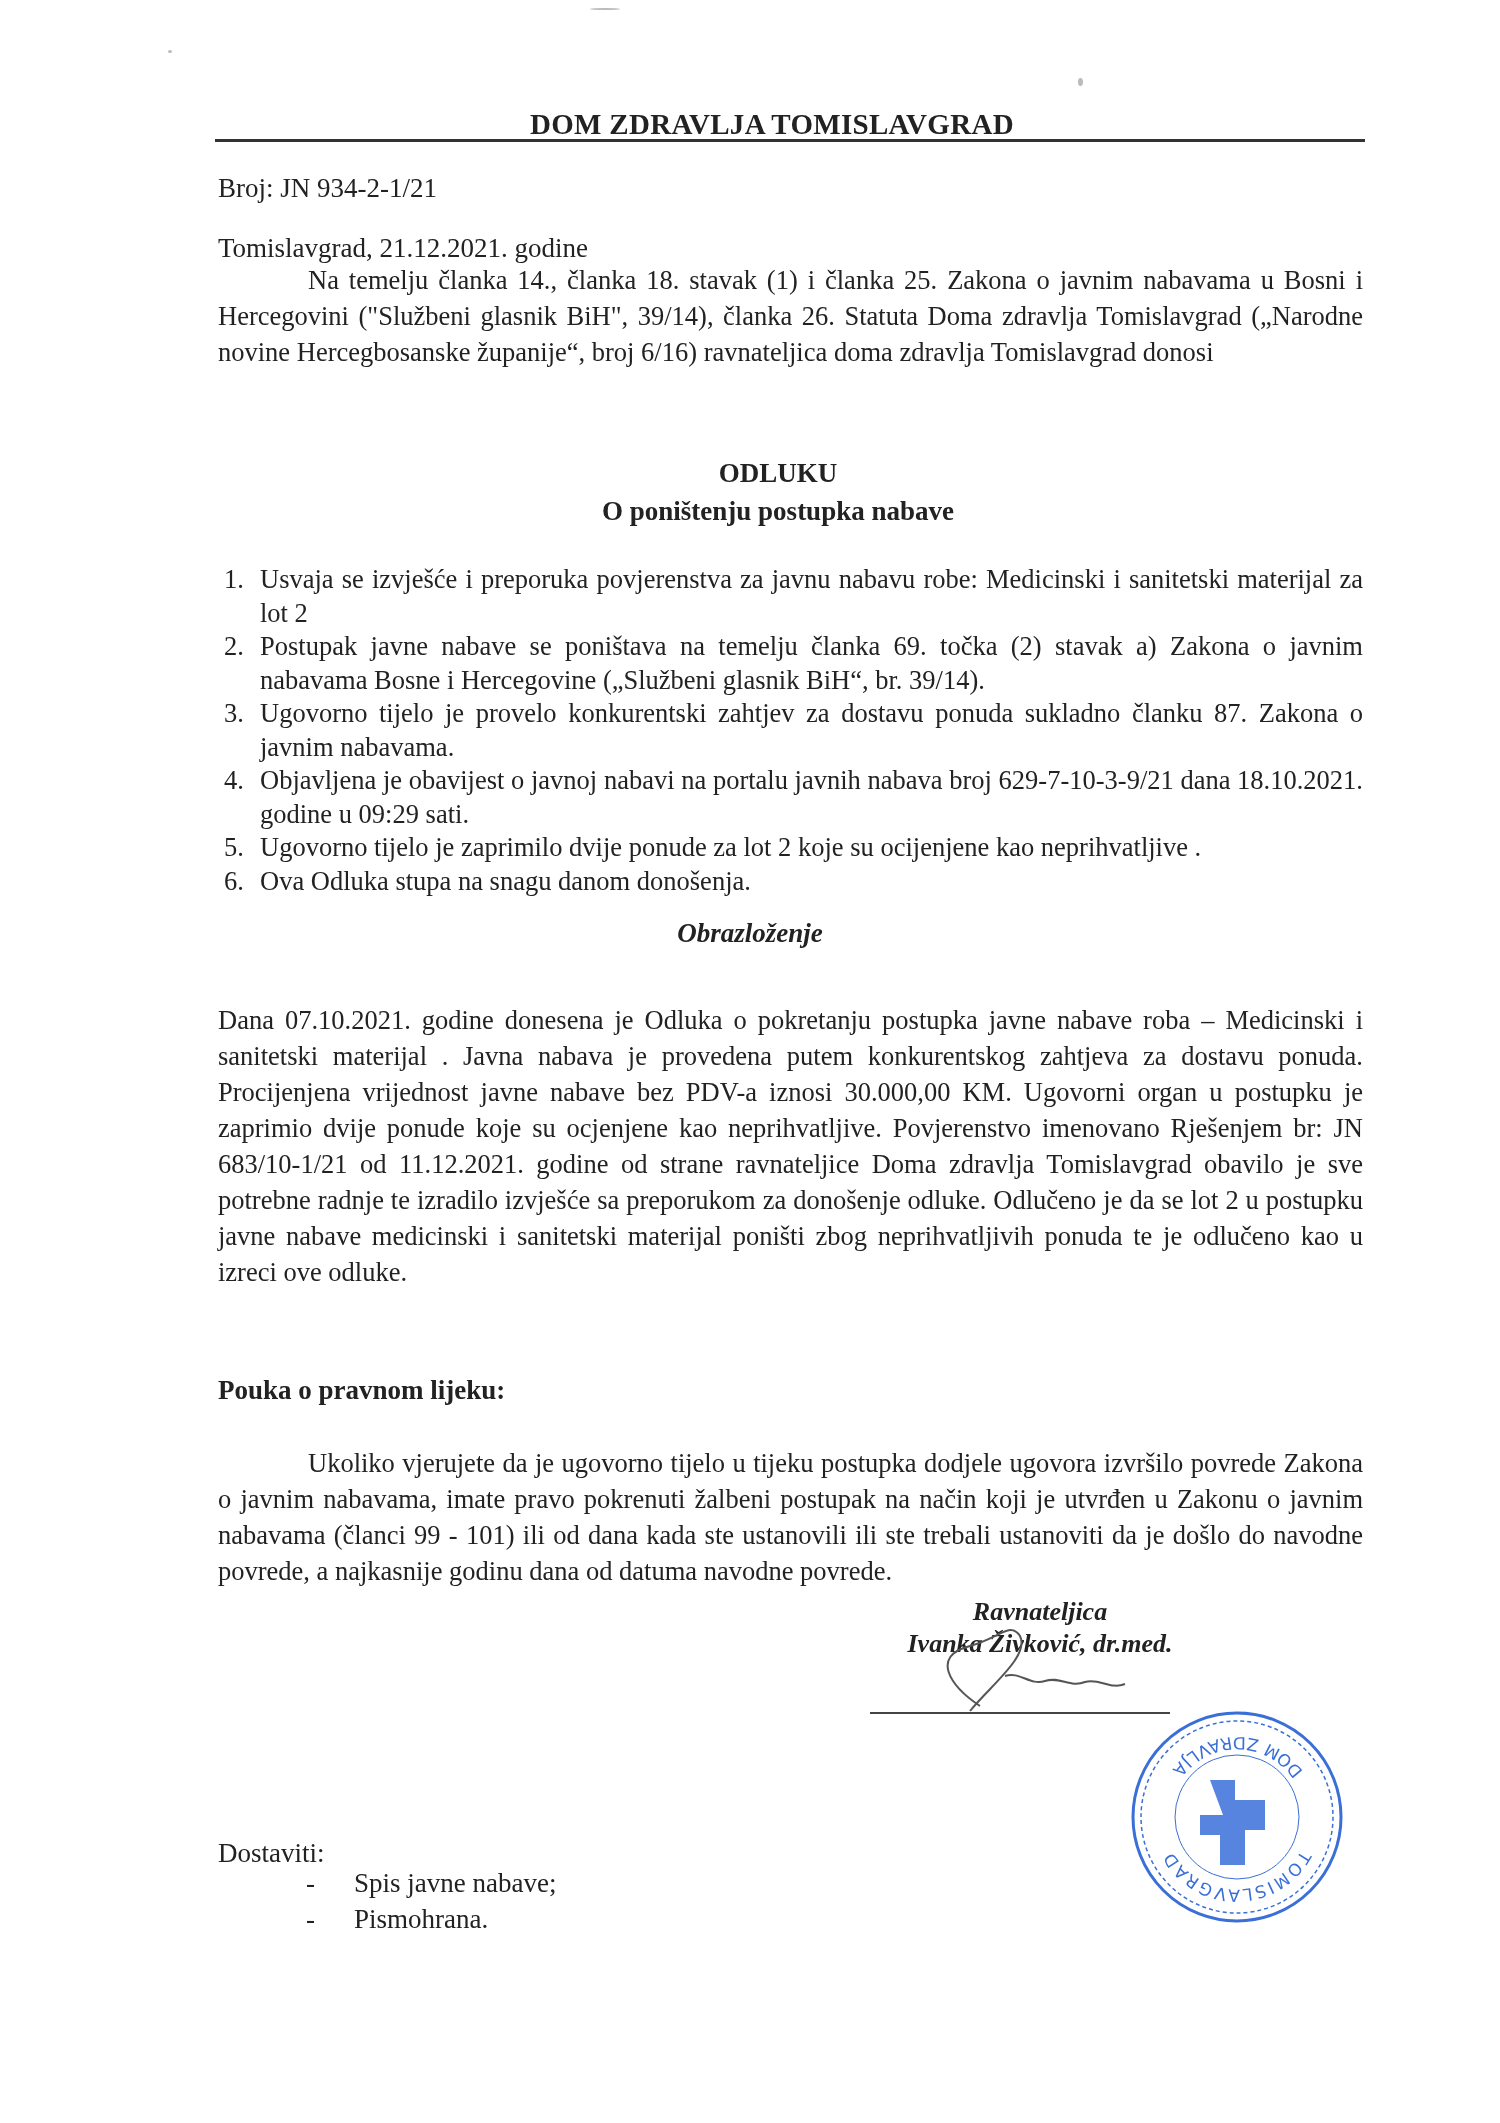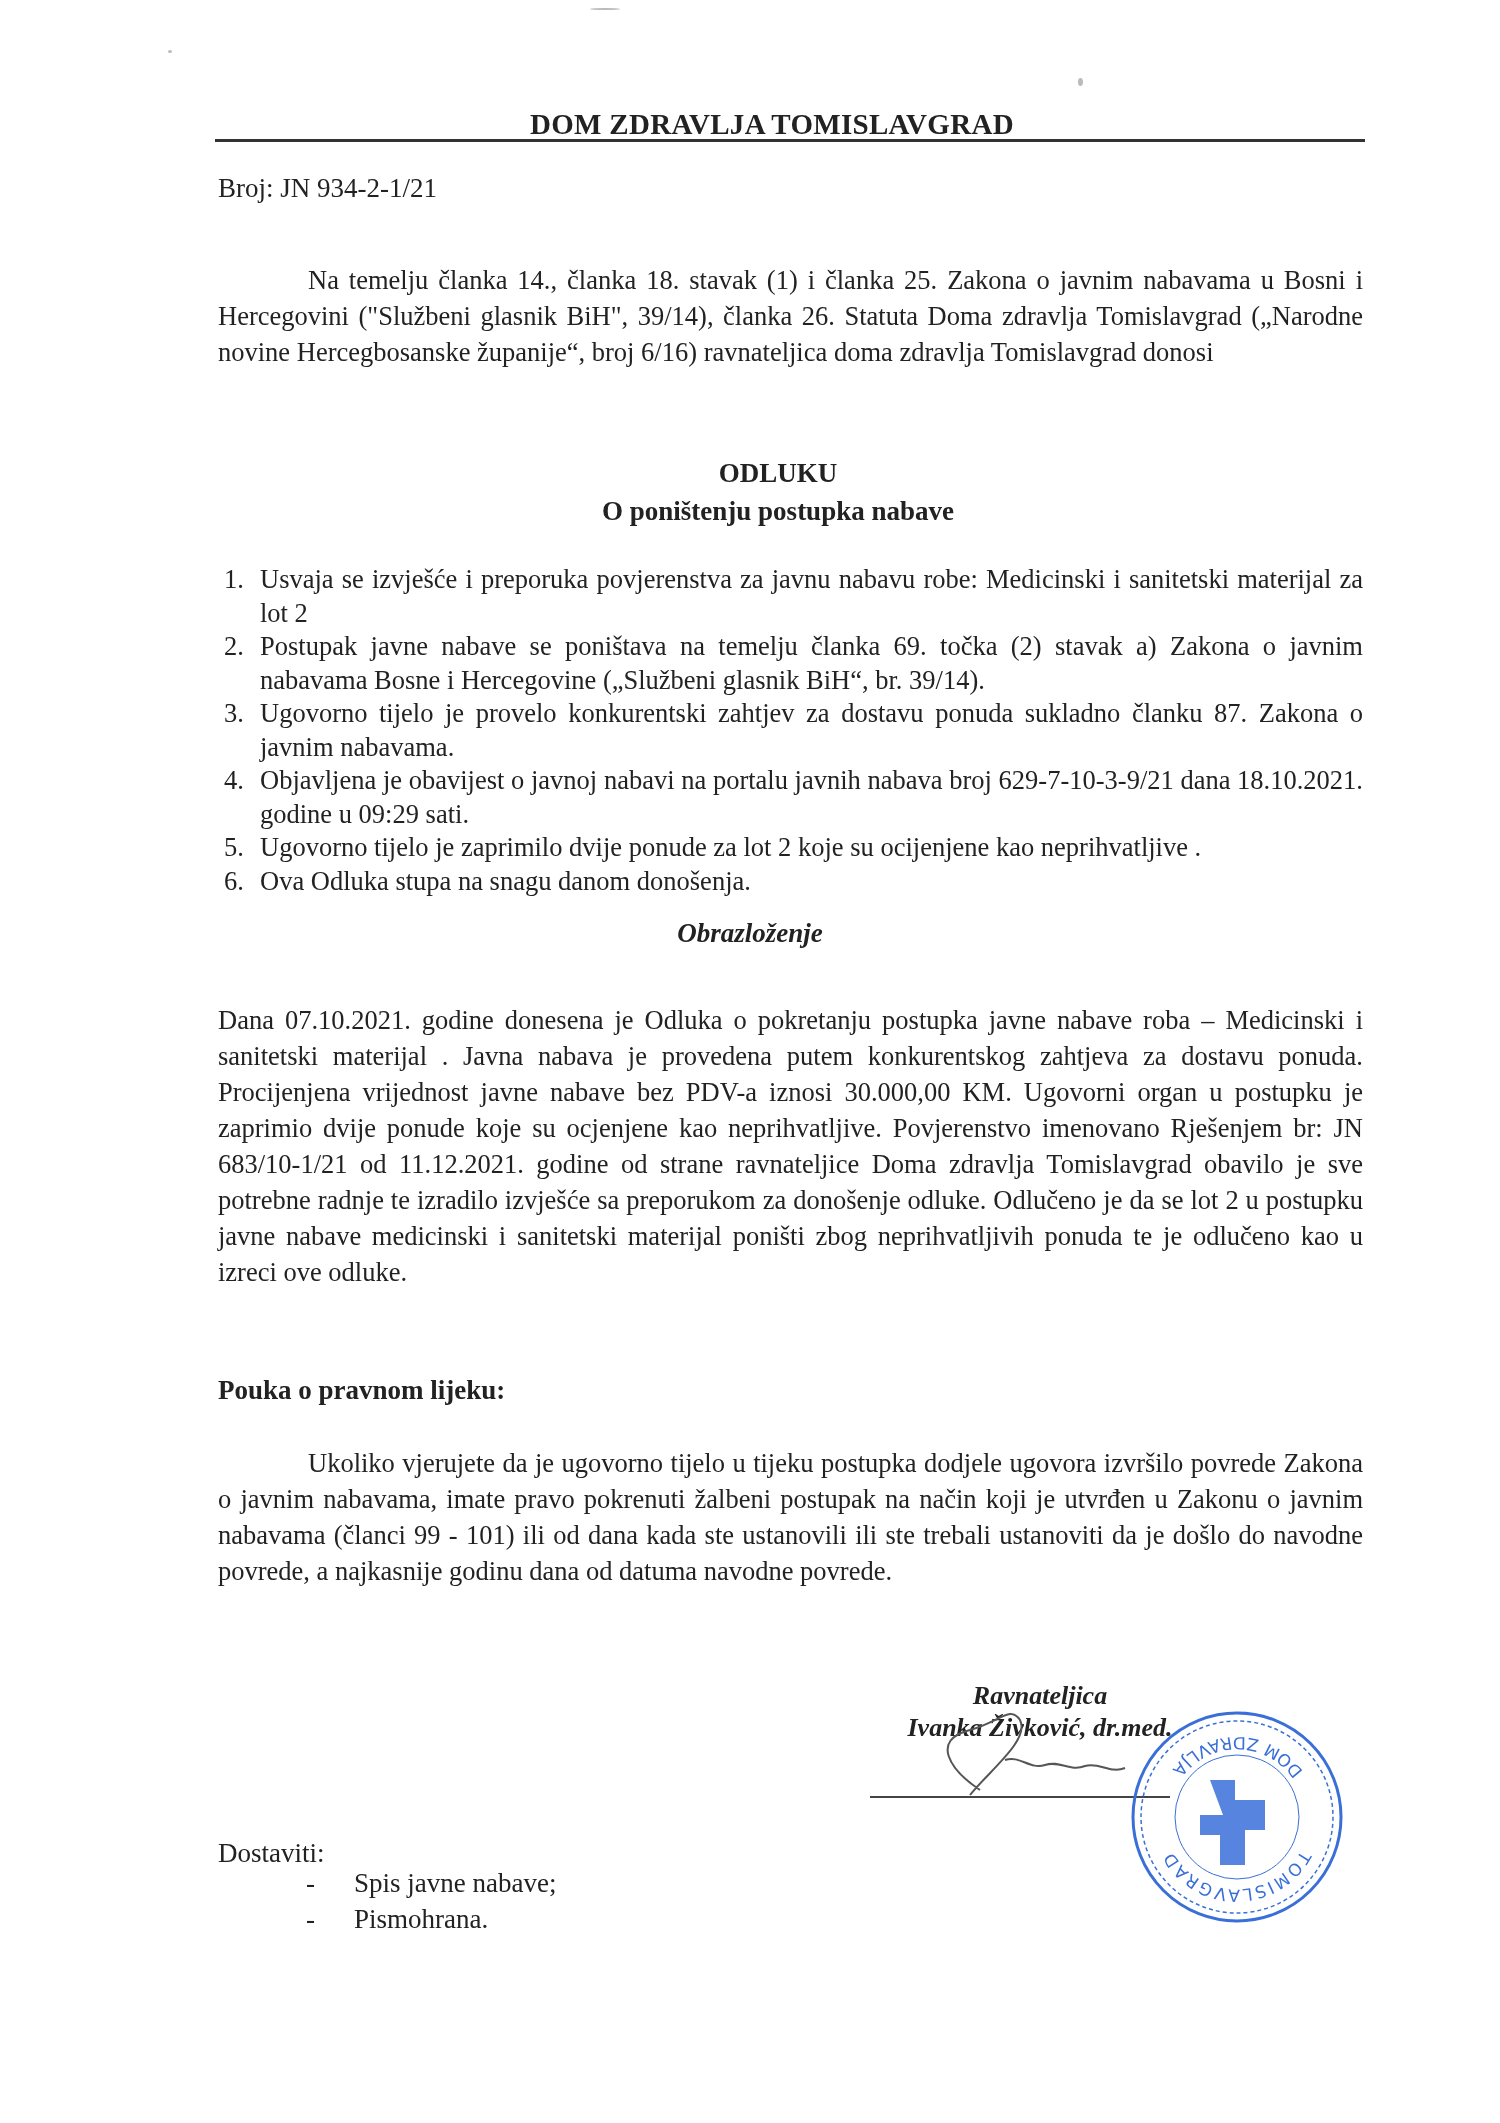--- a/index.html
+++ b/index.html
@@ -24,21 +24,21 @@
     .center-heading { position: absolute; left: 0; width: 1500px; text-align: center; font-size: 27px; }
     .bold { font-weight: bold; padding-left: 28px; }
     .italic-bold { font-weight: bold; font-style: italic; }
     .decision-list {
       position: absolute; left: 218px; top: 563px; width: 1145px; margin: 0; padding: 0;
       list-style: none; font-size: 26.5px; line-height: 33.5px;
     }
     .decision-list li { position: relative; padding-left: 42px; text-align: justify; }
     .decision-list .num { position: absolute; left: 6px; top: 0; }
     .section-label { position: absolute; left: 218px; font-size: 27px; font-weight: bold; }
-    .signature-block { position: absolute; left: 870px; top: 1680px; width: 340px; }
+    .signature-block { position: absolute; left: 870px; top: 1596px; width: 340px; }
     .sig-title { font-size: 26px; font-style: italic; font-weight: bold; text-align: center; line-height: 32px; }
     .sig-line { position: absolute; left: 0; top: 116px; width: 300px; height: 2px; background: #444; }
     .sig-scribble { position: absolute; left: 40px; top: 20px; }
     .stamp { position: absolute; left: 1125px; top: 1705px; width: 225px; height: 225px; }
     .deliver { position: absolute; left: 218px; top: 1835px; font-size: 27px; line-height: 36px; }
     .deliver-list { position: absolute; left: 298px; top: 1865px; font-size: 27px; line-height: 36px; margin: 0; padding: 0; list-style: none; }
     .deliver-list li { position: relative; padding-left: 56px; white-space: nowrap; }
     .deliver-list .dash { position: absolute; left: 8px; }
     .speck { position: absolute; background: #bbb; border-radius: 50%; }
   </style>
@@ -48,20 +48,21 @@
 <div class="page">
 
   <div class="speck" style="left:590px;top:8px;width:30px;height:2px;"></div>
   <div class="speck" style="left:1078px;top:78px;width:5px;height:8px;"></div>
   <div class="speck" style="left:168px;top:50px;width:4px;height:3px;"></div>
 
   <div class="header-title">DOM ZDRAVLJA TOMISLAVGRAD</div>
   <div class="header-rule"></div>
   <div class="meta">
     <div>Broj: JN  934-2-1/21</div>
+    <div>Tomislavgrad, 21.12.2021. godine</div>
   </div>
 
   <div class="para indent" style="top:262px;">Na temelju članka 14., članka 18. stavak (1)  i članka 25. Zakona o javnim nabavama u Bosni i Hercegovini ("Službeni glasnik BiH", 39/14), članka 26. Statuta Doma zdravlja Tomislavgrad („Narodne novine Hercegbosanske županije“, broj 6/16) ravnateljica doma zdravlja Tomislavgrad donosi</div>
 
   <div class="center-heading bold" style="top:458px;">ODLUKU</div>
   <div class="center-heading bold" style="top:496px;">O poništenju postupka nabave</div>
 
   <ol class="decision-list">
     <li><span class="num">1.</span><span>Usvaja se izvješće i preporuka povjerenstva za javnu nabavu robe: Medicinski i sanitetski materijal za lot 2</span></li>
     <li><span class="num">2.</span><span>Postupak javne nabave se poništava na temelju članka 69. točka (2) stavak a) Zakona o javnim nabavama Bosne i Hercegovine („Službeni glasnik BiH“, br. 39/14).</span></li>

